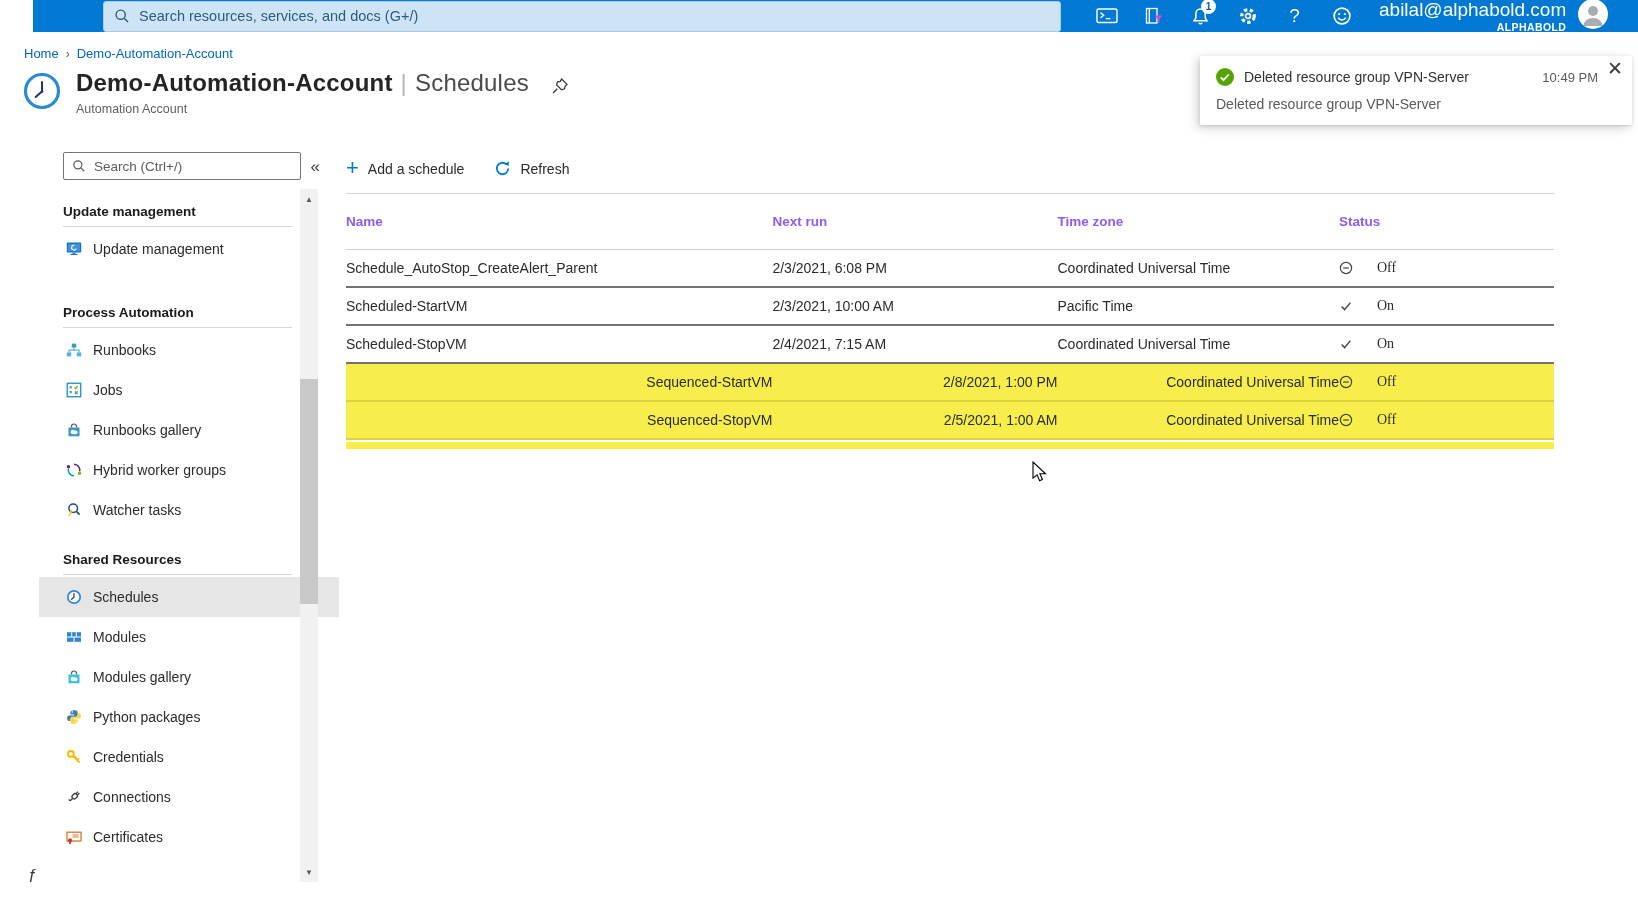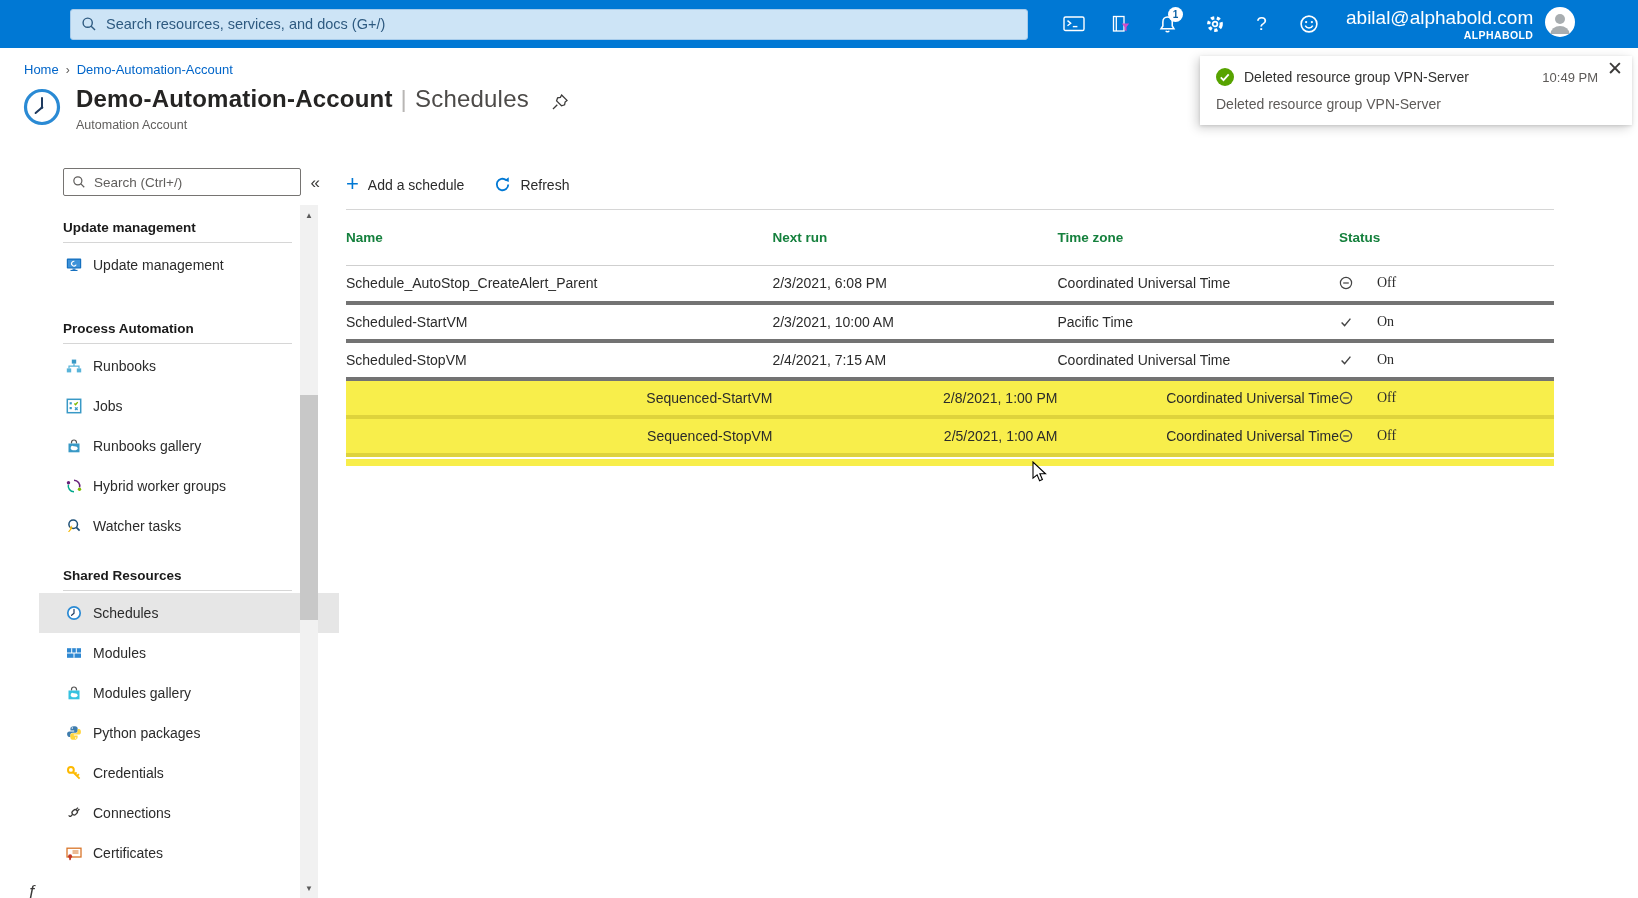--- a/index.html
+++ b/index.html
@@ -1,20 +1,20 @@
 <!DOCTYPE html>
 <html><head>
 <meta charset="utf-8">
 <style>
   * { margin:0; padding:0; box-sizing:border-box; }
   html,body { width:1638px; height:898px; overflow:hidden; }
   body { font-family:"Liberation Sans", sans-serif; background:#fff; position:relative; color:#2b2b2b; }
 
   
-  .topbar { height:48px; background:#0078d4; display:flex; align-items:center; position:relative; }
+  .topbar { height:32px; background:#0078d4; display:flex; align-items:center; position:relative;margin-left:33px; }
   .tb-search { margin-left:70px; width:958px; height:31px; background:#cde4f6; border:1px solid #a6cbeb;
                border-radius:3px; display:flex; align-items:center; padding:0 10px; }
   .tb-search svg { flex:0 0 auto; }
   .tb-search input { flex:1; border:none; outline:none; background:transparent; font-size:14.5px; color:#1d486e;
                      margin-left:9px; font-family:"Liberation Sans",sans-serif; }
   .tb-search input::placeholder { color:#2e5a80; opacity:1; }
   .tb-icons { display:flex; align-items:center; margin-left:22px; }
   .tb-btn { width:47px; height:48px; display:flex; align-items:center; justify-content:center; position:relative;
             color:#fff; font-size:20px; cursor:pointer; }
   .tb-badge { position:absolute; top:7px; right:8px; min-width:15px; height:15px; border-radius:8px; background:#fff;
@@ -60,22 +60,22 @@
   .sb-arrow.up { top:2px; } .sb-arrow.down { bottom:2px; }
   .sb-thumb { position:absolute; left:0; top:190px; width:18px; height:225px; background:#c8c8c8; cursor:pointer; }
 
   
   .content { flex:1; padding:0 84px 0 26px; position:relative; }
   .cmdbar { height:50px; display:flex; align-items:center; gap:30px; border-bottom:1px solid #d6d6d6; }
   .cmd-btn { display:flex; align-items:center; gap:9px; font-size:14px; color:#2b2b2b; cursor:pointer; }
   .cmd-plus { color:#0078d4; font-size:22px; font-weight:400; line-height:1; margin-top:-2px; }
 
   table.sched { width:100%; border-collapse:collapse; table-layout:fixed; }
-  table.sched th { text-align:left; font-size:13.5px; font-weight:bold; color:#15803d; height:55px; border-bottom:1px solid #cfcfcf; padding:0; }
-  table.sched td { height:38px; font-size:14px; color:#2b2b2b; border-bottom:4px solid #737373; padding:0; }
+  table.sched th { text-align:left; font-size:13.5px; font-weight:bold; color:#8b5cf6; height:55px; border-bottom:1px solid #cfcfcf; padding:0; }
+  table.sched td { height:38px; font-size:14px; color:#2b2b2b; border-bottom:2px solid #737373; padding:0; }
   table.sched tr { cursor:pointer; }
   tr.highlight td { background:#f8ee4b; border-bottom-color:#ded33c;text-align:right; }
   .col-name { width:35.3%; } .col-next { width:23.6%; } .col-tz { width:23.3%; } .col-status { width:17.8%; }
   .status-cell { display:flex; align-items:center; gap:24px;font-family:Liberation Serif, serif; }
   .hl-strip { height:7px; background:#f8ee4b; margin-top:2px; }
 
   
   .toast { position:absolute; top:56px; right:6px; width:432px; background:#fff; padding:12px 14px 13px 16px;
            box-shadow:-3px 3px 10px rgba(0,0,0,.18), 0 1px 3px rgba(0,0,0,.12); }
   .toast-row1 { display:flex; align-items:center; }

